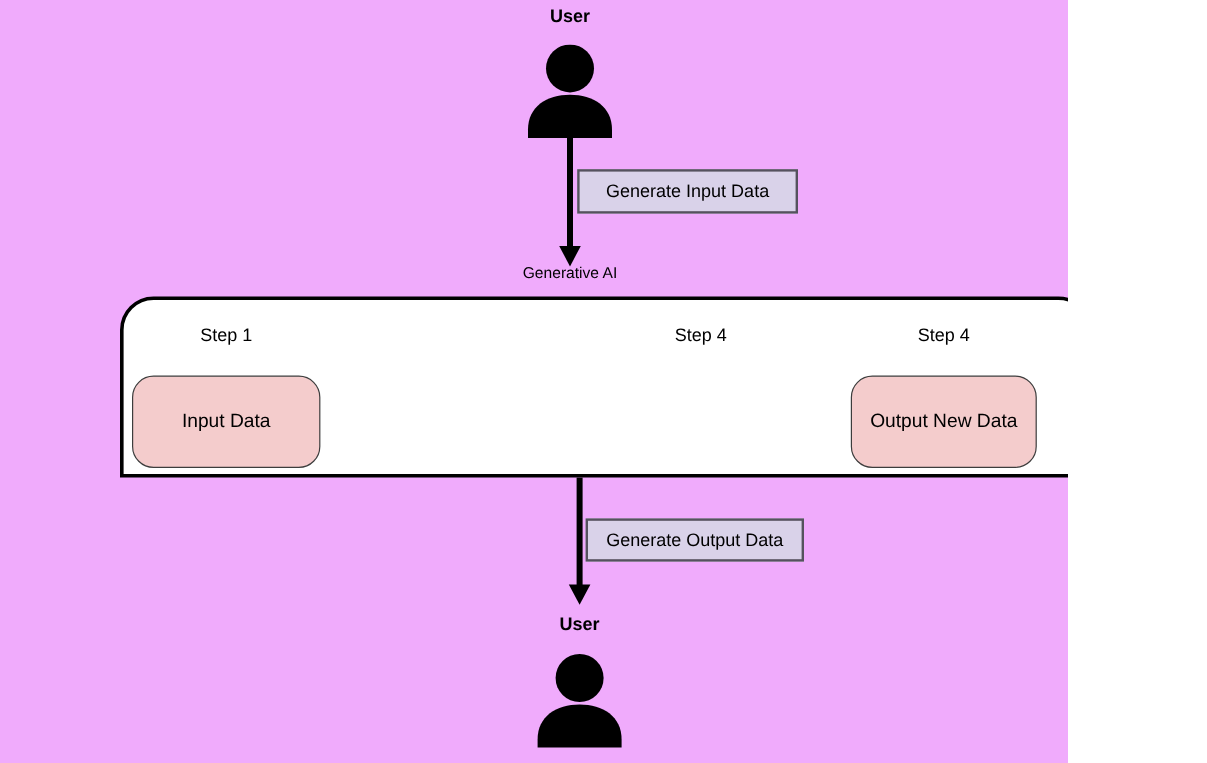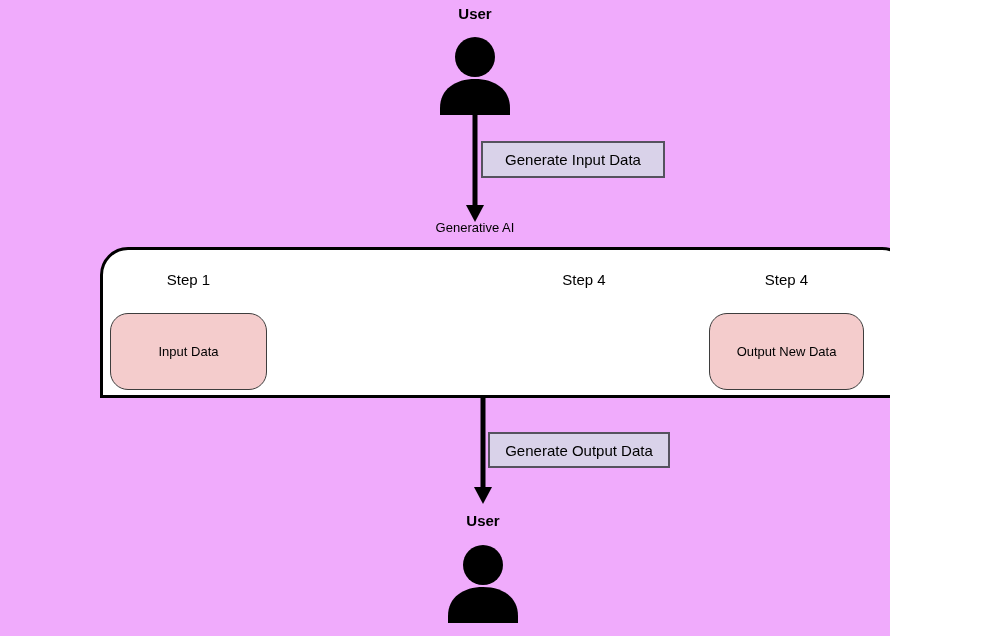--- a/index.html
+++ b/index.html
@@ -42,21 +42,21 @@
     font-size:15px;text-align:center;height:18px;line-height:18px;
     margin-bottom:24px;
   }
   .step-box{
     background:#f4cccc;
     border:1.5px solid #3d3d3d;
     border-radius:18px;
     height:77px;
     box-sizing:border-box;
     display:flex;align-items:center;justify-content:center;
-    font-size:13px;text-align:center;
+    font-size:16px;text-align:center;
   }
   .step-box .wrap-narrow{display:block;max-width:118px;margin:0 auto;}
 </style>
 </head>
 <body>
 
 <div class="canvas">
 
   <svg class="overlay" width="1006" height="636" viewBox="0 0 1006 636">
     <g>

